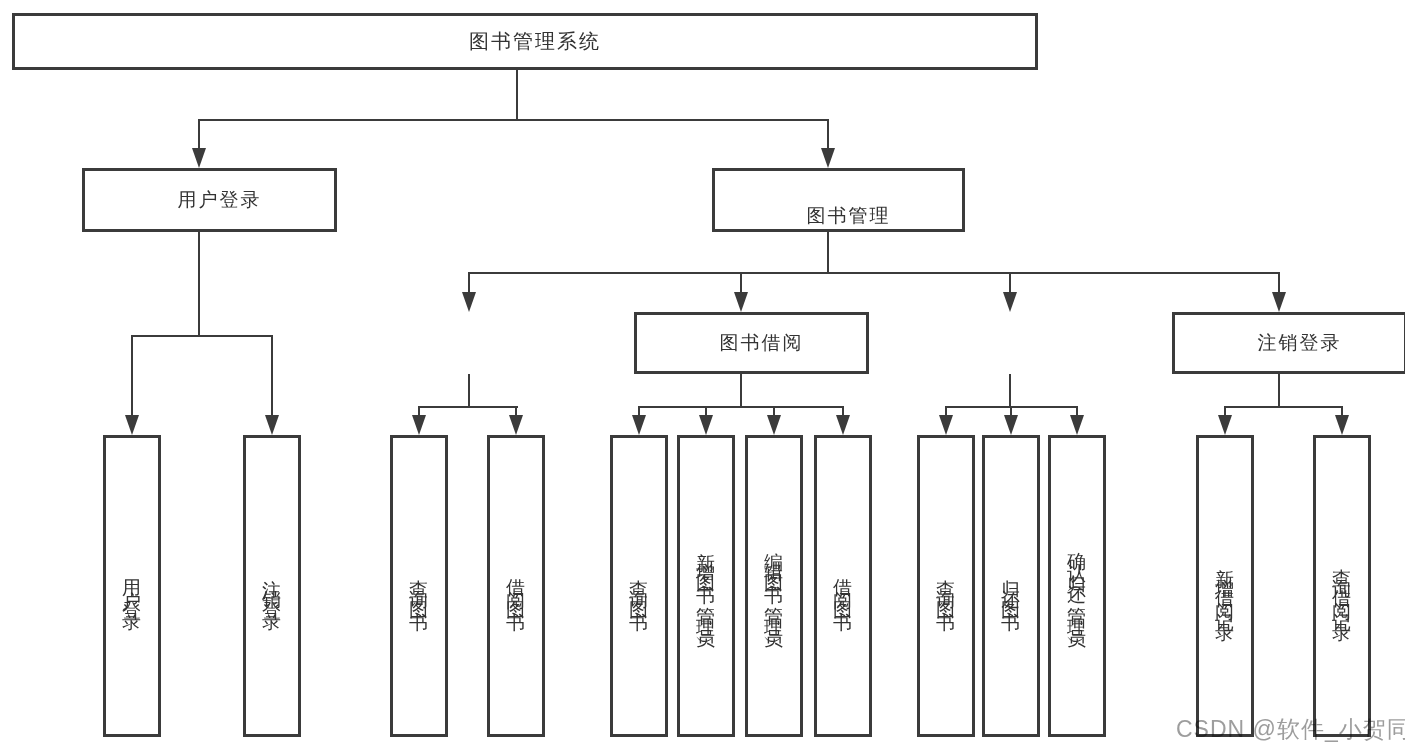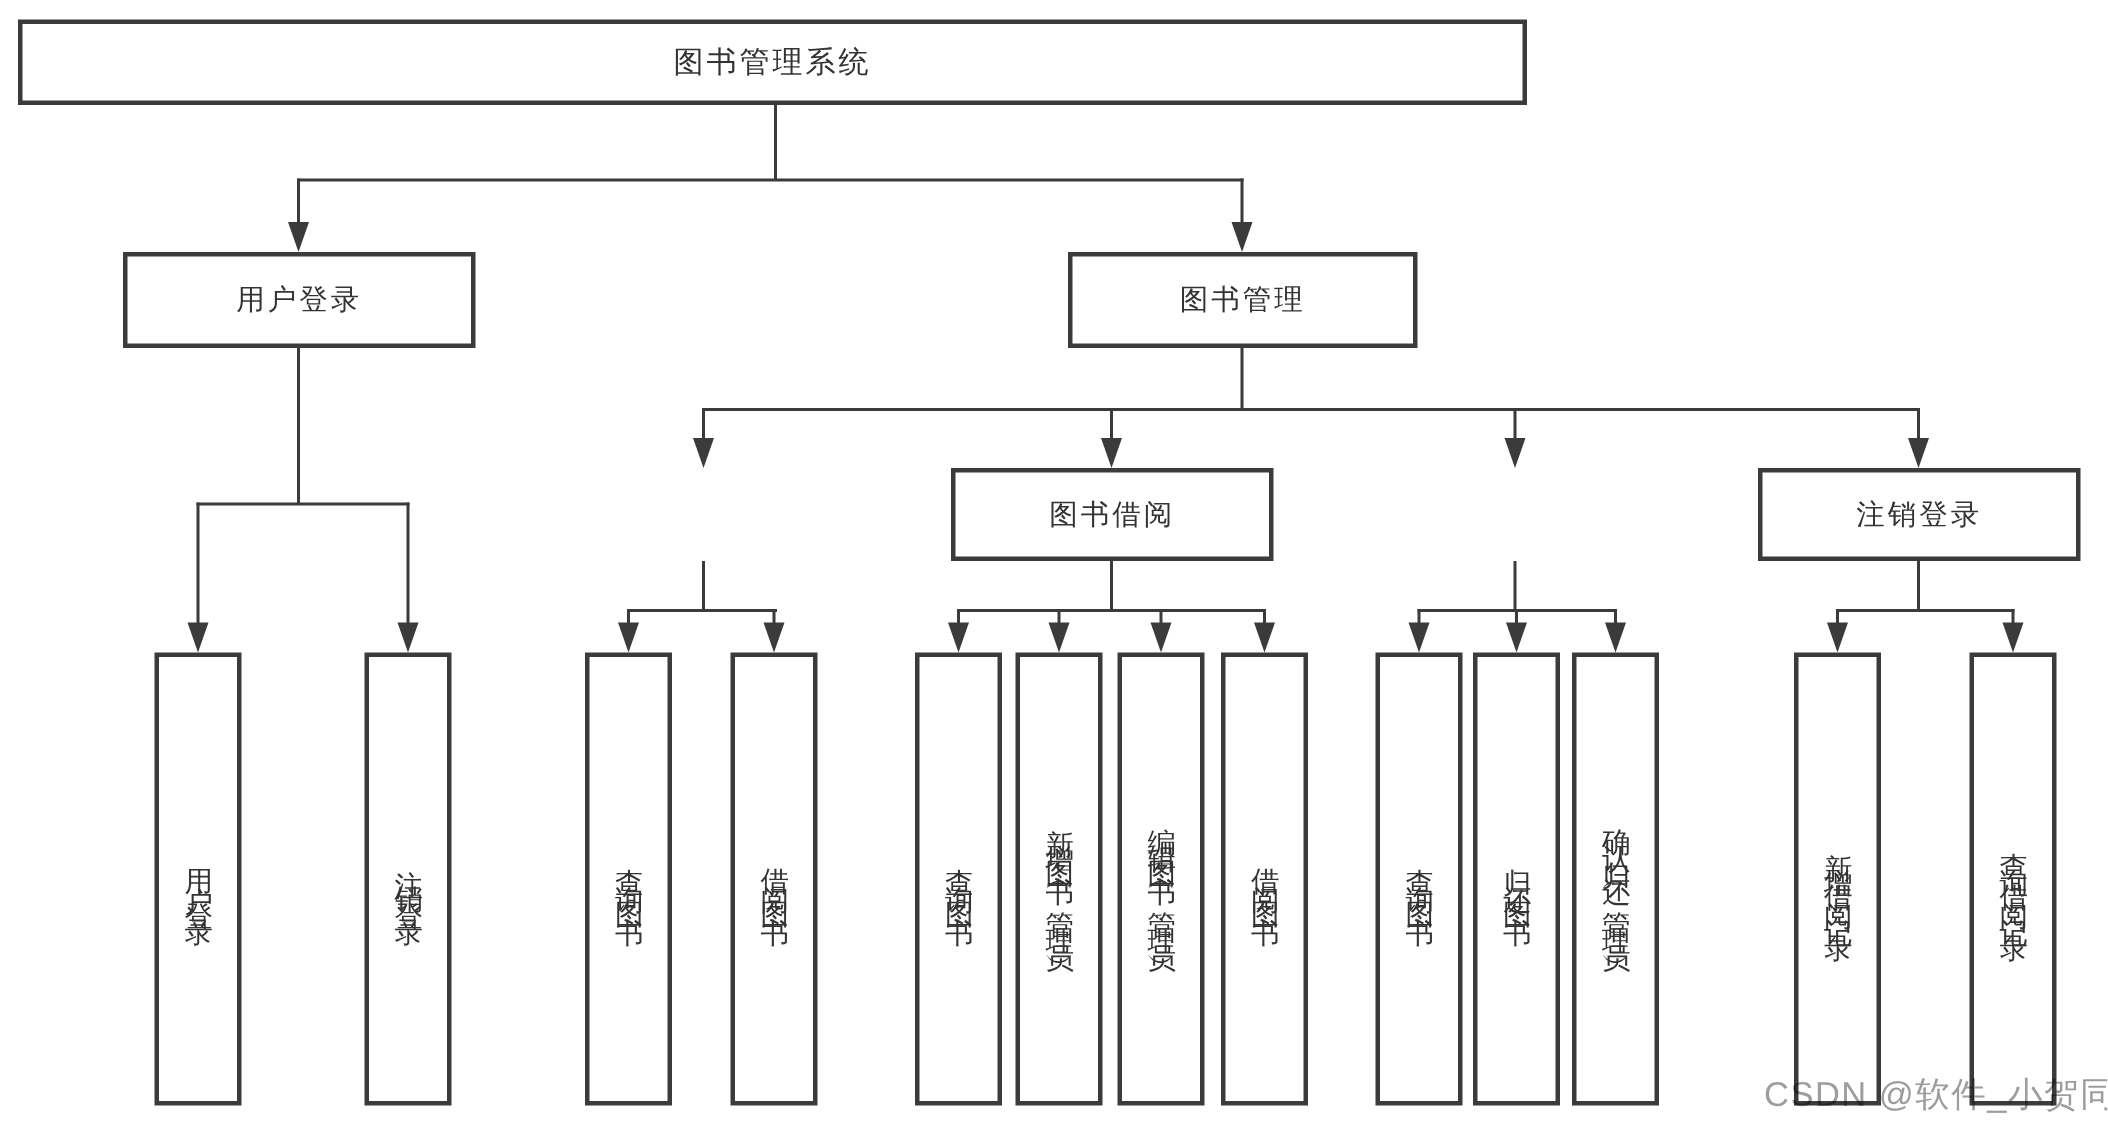--- a/index.html
+++ b/index.html
@@ -8,21 +8,21 @@
   }
   html,body{margin:0;padding:0;background:#ffffff;}
   #canvas{
     position:relative;width:1405px;height:747px;background:#ffffff;overflow:hidden;
     font-family:"Liberation Sans","DejaVu Sans",sans-serif;color:var(--text);
   }
   .box{
     position:absolute;border:3px solid var(--line);background:#ffffff;
     display:flex;align-items:center;justify-content:center;box-sizing:content-box;
   }
-  .hbox{font-size:19px;letter-spacing:2px;}
+  .hbox{font-size:19px;letter-spacing:2px;padding-left:20px;}
   .root{font-size:20px;}
   .vbox{
     width:52px;height:296px;top:435px;
     writing-mode:vertical-rl;text-orientation:mixed;
     font-size:19px;letter-spacing:11px;line-height:1;
   }
   .vl{position:absolute;width:2px;background:var(--line);}
   .hl{position:absolute;height:2px;background:var(--line);}
   .arr{
     position:absolute;width:0;height:0;
@@ -40,21 +40,21 @@
 <div id="canvas">
 
   <div class="box hbox root" style="left:12px;top:13px;width:1000px;height:51px;">
     <span>图书管理系统</span>
   </div>
 
   <div class="box hbox" style="left:82px;top:168px;width:229px;height:58px;">
     <span>用户登录</span>
   </div>
 
-  <div class="box hbox" style="left:712px;top:168px;width:227px;height:58px;">
+  <div class="box hbox" style="left:712px;top:168px;width:227px;height:58px;align-items:flex-end;">
     <span>图书管理</span>
   </div>
 
 
   <div class="box hbox" style="left:634px;top:312px;width:209px;height:56px;">
     <span>图书借阅</span>
   </div>
 
 
   <div class="box hbox" style="left:1172px;top:312px;width:209px;height:56px;">

